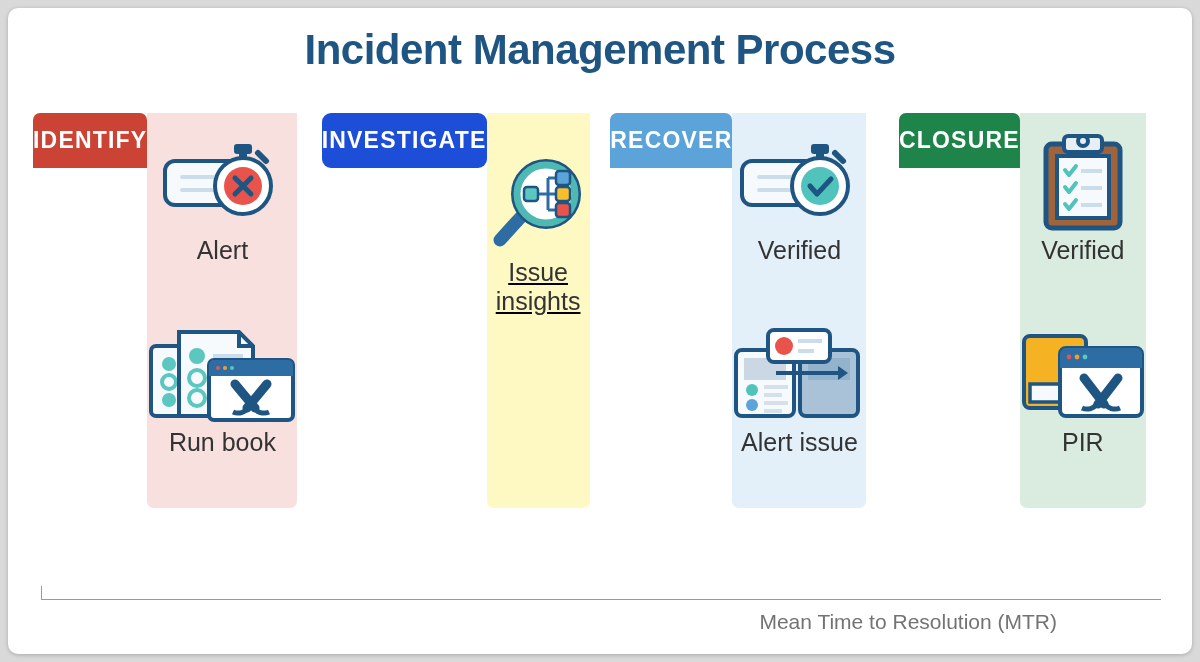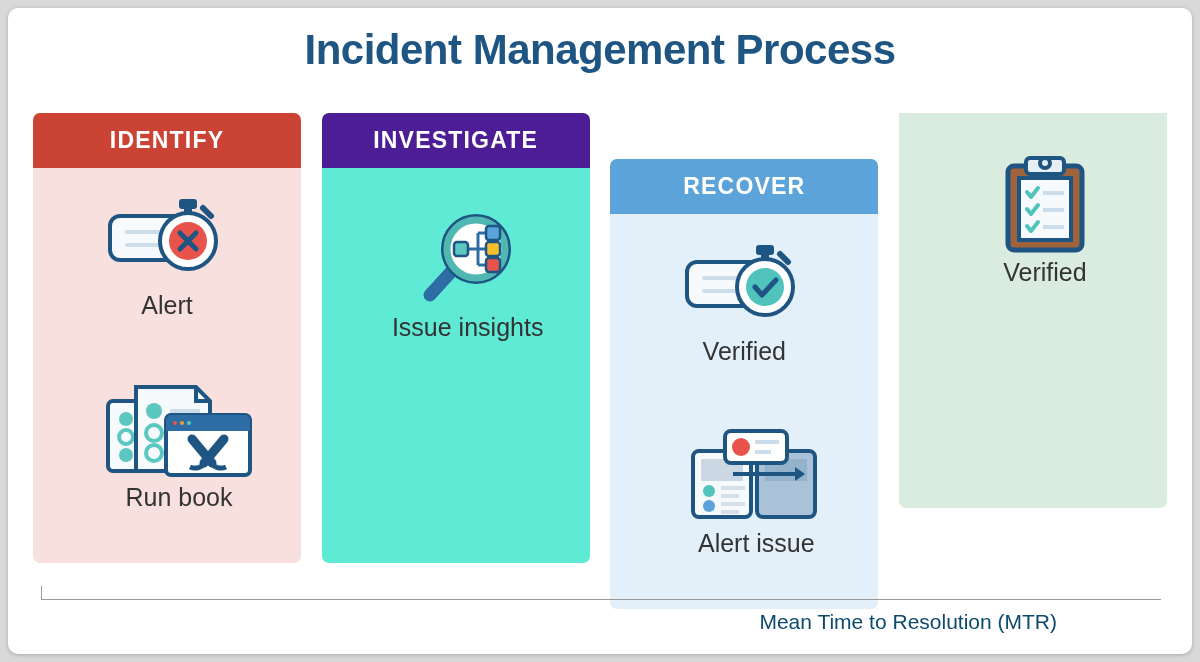--- a/index.html
+++ b/index.html
@@ -39,21 +39,20 @@
     position: absolute;
     top: 105px;
     left: 25px;
     width: 1134px;
     display: flex;
     justify-content: space-between;
   }
   .column {
     width: 268px;
     display: flex;
-    flex-direction: column;
     border-radius: 7px;
   }
   .col-header {
     height: 55px;
     border-radius: 7px 7px 0 0;
     display: flex;
     align-items: center;
     justify-content: center;
     color: #ffffff;
     font-size: 23px;
@@ -71,21 +70,21 @@
     box-sizing: border-box;
   }
   .item {
     width: 100%;
     height: 170px;
     display: flex;
     flex-direction: column;
     align-items: center;
     justify-content: flex-start;
   }
-  .item:last-child { margin-top: 22px; margin-left: 24px; }
+  .item:last-child { margin-top: 22px; }
   .icon-box {
     height: 105px;
     display: flex;
     align-items: center;
     justify-content: center;
   }
   .item-label {
     font-size: 25px;
     color: #333333;
     margin-top: 2px;
@@ -166,22 +165,22 @@
               <path d="M122 88 a9 6 0 0 1 -14 -4" fill="none" stroke="#1F5582" stroke-width="5"></path>
             </svg>
           </div>
           <div class="item-label">Run book</div>
         </div>
 
       </div>
     </div>
 
     <div class="column">
-      <div class="col-header" style="background: #4c1d95;">INVESTIGATE</div>
-      <div class="col-body" style="background: #5eead4;">
+      <div class="col-header" style="background: #1d4ed8; border-radius: 9px;">INVESTIGATE</div>
+      <div class="col-body" style="background: #fef9c3; text-decoration: underline;">
 
         <div class="item">
           <div class="icon-box">
             <svg width="100" height="96" viewBox="0 0 100 96">
               <line x1="32" y1="62" x2="12" y2="84" stroke="#2E6DA4" stroke-width="13" stroke-linecap="round"></line>
               <circle cx="58" cy="38" r="33" fill="#ffffff" stroke="#1F5582" stroke-width="4"></circle>
               <circle cx="58" cy="38" r="29" fill="none" stroke="#4FB8B2" stroke-width="7"></circle>
               <line x1="47" y1="38" x2="60" y2="38" stroke="#2E6DA4" stroke-width="3"></line>
               <path d="M60 22 V54" stroke="#2E6DA4" stroke-width="3"></path>
               <line x1="60" y1="22" x2="70" y2="22" stroke="#2E6DA4" stroke-width="3"></line>
@@ -194,21 +193,21 @@
             </svg>
           </div>
           <div class="item-label">Issue insights</div>
         </div>
 
 
       </div>
     </div>
 
     <div class="column">
-      <div class="col-header" style="background: rgb(91, 163, 217); margin-top: 46px;">RECOVER</div>
+      <div class="col-header" style="background: rgb(91, 163, 217);">RECOVER</div>
       <div class="col-body" style="background: rgb(227, 240, 250);">
 
         <div class="item">
           <div class="icon-box">
             <svg width="125" height="86" viewBox="0 0 125 86">
               <rect x="5" y="22" width="88" height="44" rx="10" fill="#F7FAFD" stroke="#1F5582" stroke-width="4"></rect>
               <line x1="22" y1="38" x2="76" y2="38" stroke="#CBDDEB" stroke-width="4" stroke-linecap="round"></line>
               <line x1="22" y1="51" x2="76" y2="51" stroke="#CBDDEB" stroke-width="4" stroke-linecap="round"></line>
               <rect x="74" y="5" width="18" height="10" rx="3" fill="#1F5582"></rect>
               <rect x="79" y="12" width="8" height="8" fill="#1F5582"></rect>
@@ -242,42 +241,60 @@
               <line x1="66" y1="25" x2="82" y2="25" stroke="#CBDDEB" stroke-width="4"></line>
             </svg>
           </div>
           <div class="item-label">Alert issue</div>
         </div>
 
       </div>
     </div>
 
     <div class="column">
+      <div class="col-header" style="background: rgb(30, 132, 73);">CLOSURE</div>
       <div class="col-body" style="background: rgb(218, 235, 223);">
 
         <div class="item">
           <div class="icon-box">
             <svg width="86" height="100" viewBox="0 0 86 100">
               <rect x="6" y="12" width="74" height="84" rx="6" fill="#A0643C" stroke="#1F5582" stroke-width="5"></rect>
               <rect x="17" y="24" width="52" height="62" fill="#F7FAFD" stroke="#1F5582" stroke-width="4"></rect>
               <rect x="24" y="4" width="38" height="16" rx="4" fill="#E8EEF5" stroke="#1F5582" stroke-width="4"></rect>
               <circle cx="43" cy="9" r="5" fill="#E8EEF5" stroke="#1F5582" stroke-width="4"></circle>
               <path d="M25 38 L29 43 L36 34" fill="none" stroke="#4FC3BC" stroke-width="4" stroke-linecap="round" stroke-linejoin="round"></path>
               <path d="M25 55 L29 60 L36 51" fill="none" stroke="#4FC3BC" stroke-width="4" stroke-linecap="round" stroke-linejoin="round"></path>
               <path d="M25 72 L29 77 L36 68" fill="none" stroke="#4FC3BC" stroke-width="4" stroke-linecap="round" stroke-linejoin="round"></path>
               <line x1="41" y1="39" x2="62" y2="39" stroke="#CBDDEB" stroke-width="4"></line>
               <line x1="41" y1="56" x2="62" y2="56" stroke="#CBDDEB" stroke-width="4"></line>
               <line x1="41" y1="73" x2="62" y2="73" stroke="#CBDDEB" stroke-width="4"></line>
             </svg>
           </div>
           <div class="item-label">Verified</div>
         </div>
 
+        <div class="item">
+          <div class="icon-box">
+            <svg width="126" height="96" viewBox="0 0 126 96">
+              <rect x="4" y="10" width="62" height="72" rx="6" fill="#F5B324" stroke="#1F5582" stroke-width="4"></rect>
+              <path d="M10 58 H60 V76 H10 Z" fill="#F7FAFD" stroke="#1F5582" stroke-width="3.5"></path>
+              <rect x="40" y="22" width="82" height="68" rx="6" fill="#ffffff" stroke="#1F5582" stroke-width="4"></rect>
+              <path d="M40 28 a6 6 0 0 1 6 -6 H116 a6 6 0 0 1 6 6 V42 H40 Z" fill="#2E6DA4"></path>
+              <circle cx="49" cy="31" r="2.4" fill="#E8534B"></circle>
+              <circle cx="57" cy="31" r="2.4" fill="#F39C2E"></circle>
+              <circle cx="65" cy="31" r="2.4" fill="#5CC6C0"></circle>
+              <path d="M64 52 L84 78 M98 52 L78 78" stroke="#1F5582" stroke-width="9" stroke-linecap="round"></path>
+              <path d="M62 82 a9 6 0 0 0 14 -4" fill="none" stroke="#1F5582" stroke-width="5"></path>
+              <path d="M100 82 a9 6 0 0 1 -14 -4" fill="none" stroke="#1F5582" stroke-width="5"></path>
+            </svg>
+          </div>
+          <div class="item-label">PIR</div>
+        </div>
 
       </div>
     </div>
 
   </div>
 
   <div class="axis" style="border-left-color: rgb(154, 154, 154); border-bottom-color: rgb(154, 154, 154);"></div>
-  <div class="axis-label" style="color: #0c4a6e; text-align: center;">Mean Time to Resolution (MTR)</div>
+  <div class="axis-label" style="color: #737373; text-align: center;">Mean Time to Resolution (MTR)</div>
 
 </div>
 
 </body></html>

